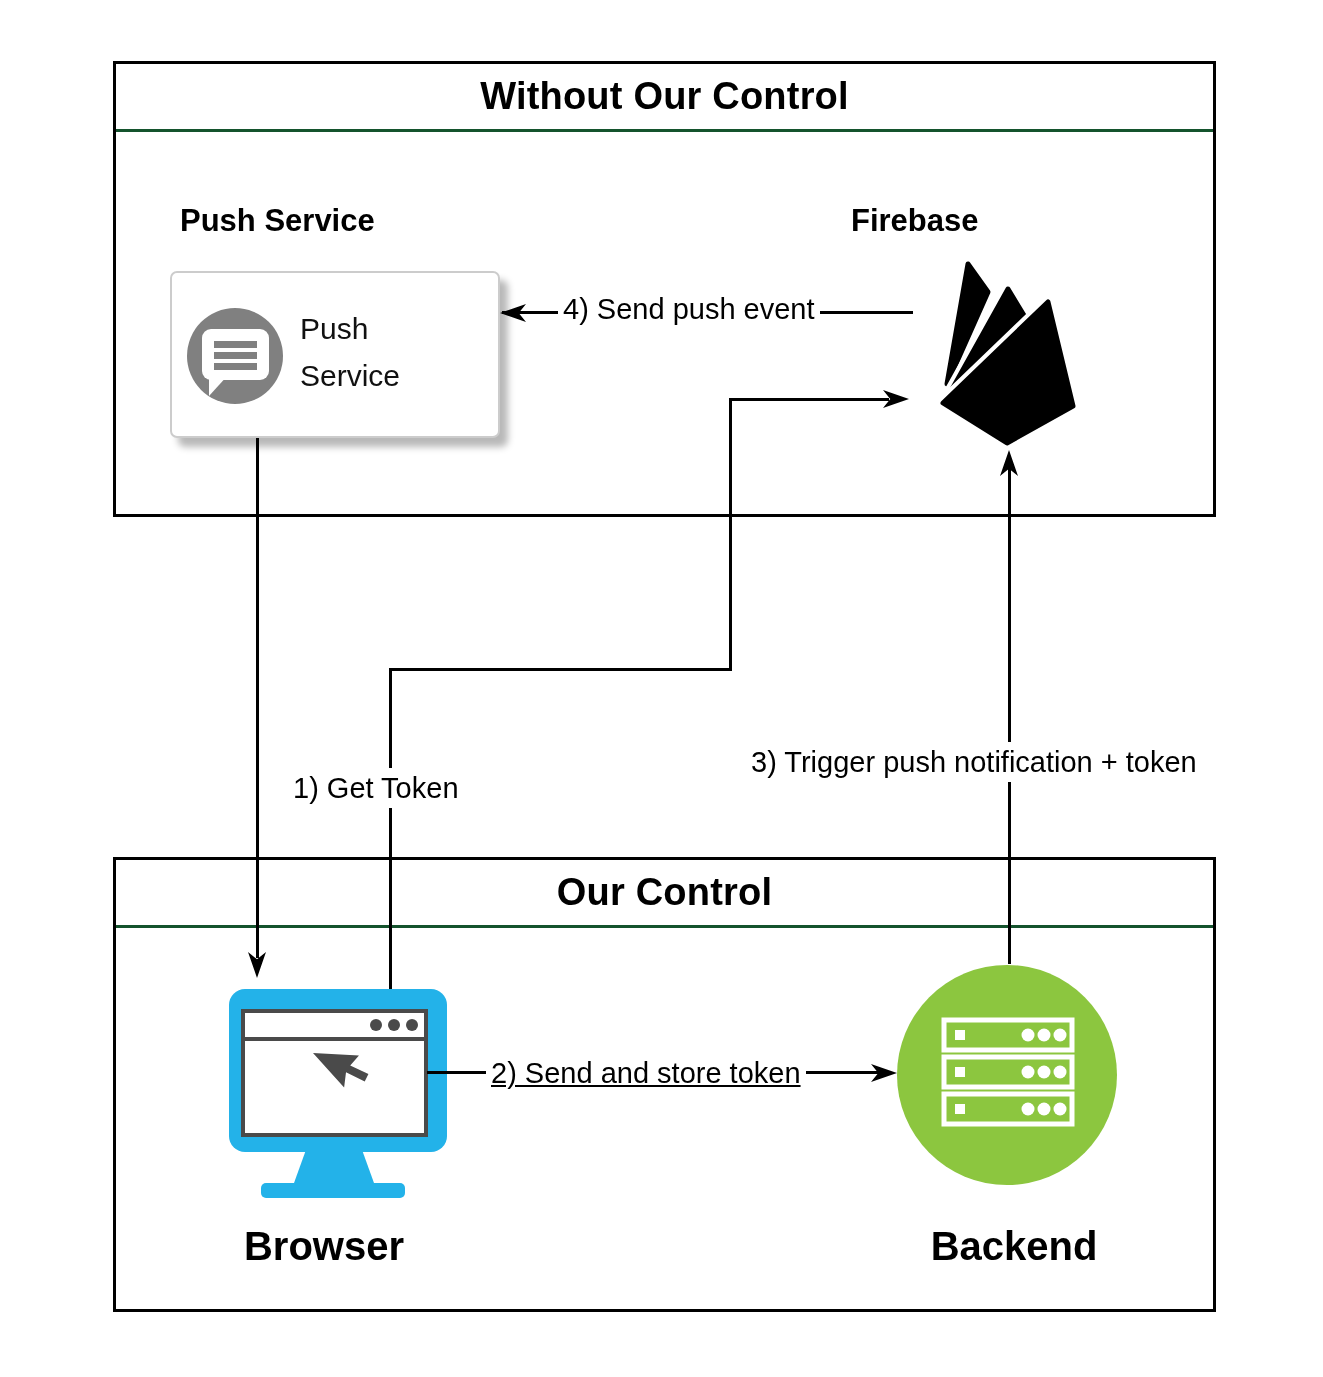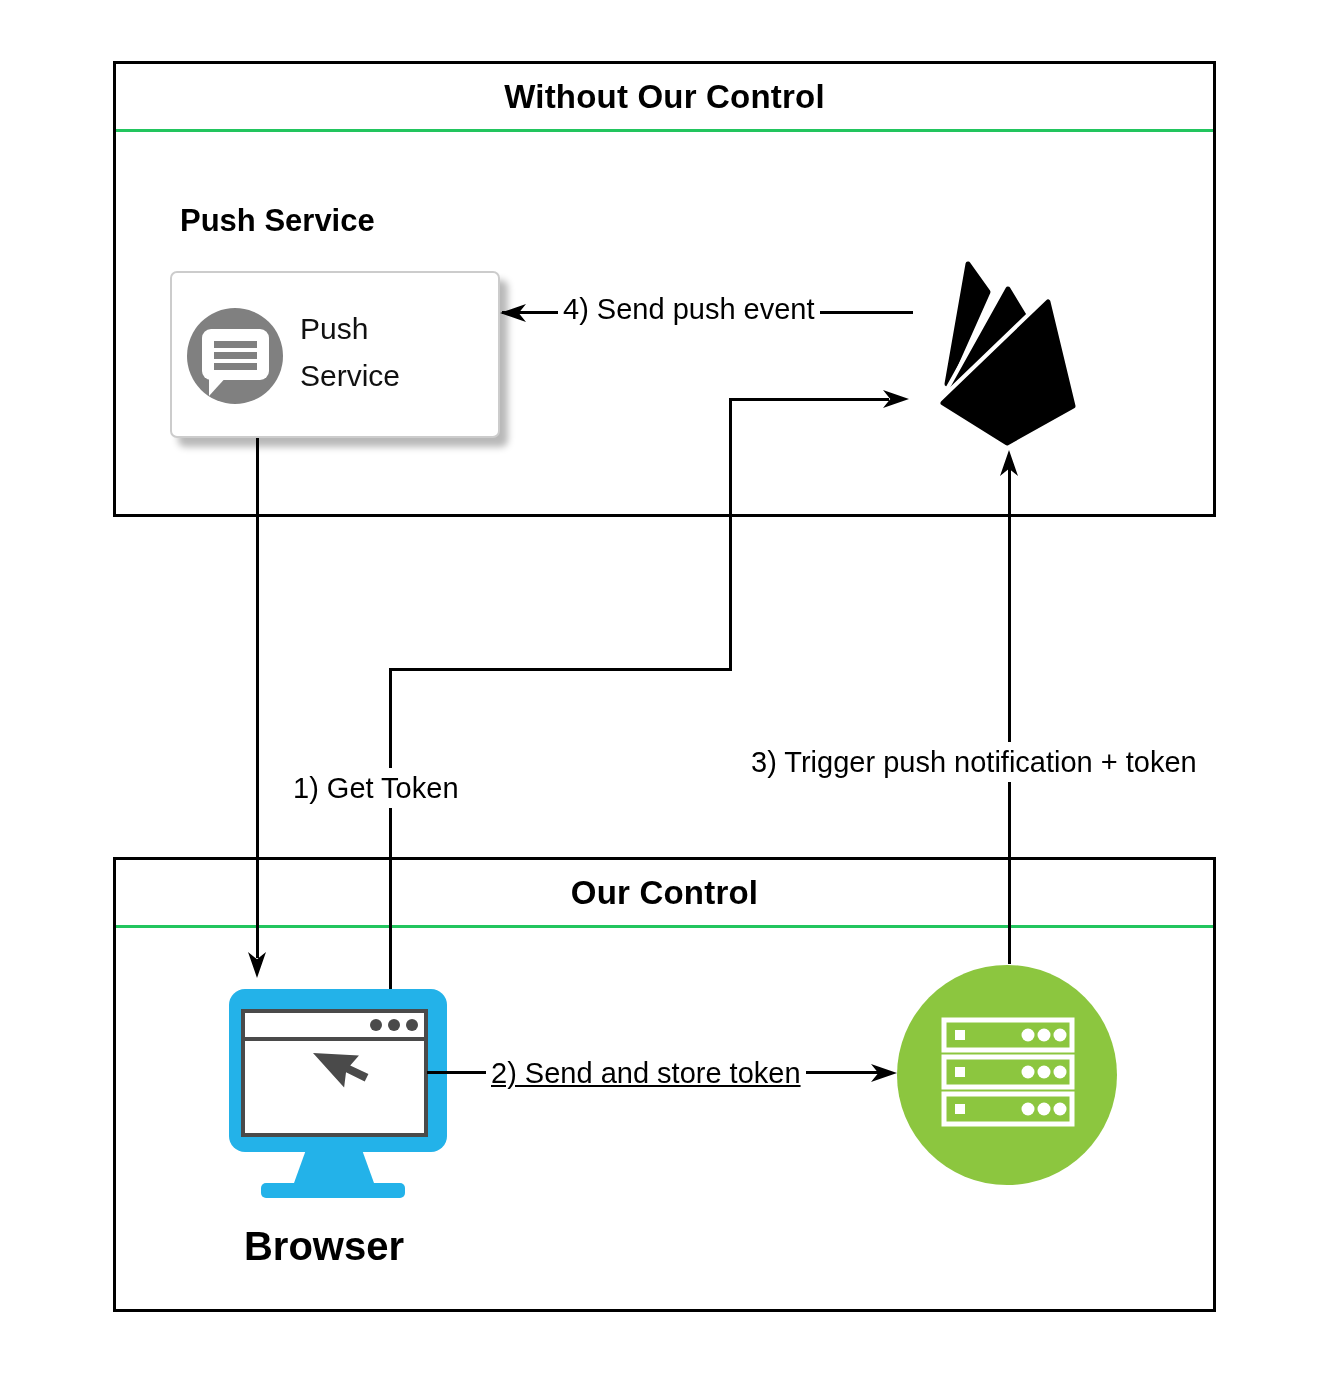--- a/index.html
+++ b/index.html
@@ -5,22 +5,22 @@
   html,body{margin:0;padding:0;background:#ffffff;}
   .stage{
     position:relative;width:1323px;height:1377px;background:#ffffff;
     font-family:"Liberation Sans", sans-serif;color:#000;overflow:hidden;
   }
   
   .zone{position:absolute;border:3px solid #000;box-sizing:border-box;background:#fff;}
   .zone-ext{left:113px;top:61px;width:1103px;height:456px;}
   .zone-int{left:113px;top:857px;width:1103px;height:455px;}
   .zone-header{
-    height:65px;border-bottom:3px solid #22c55e;display:flex;align-items:center;justify-content:center;
-    font-weight:bold;font-size:33px;letter-spacing:0.2px;
+    height:65px;border-bottom:3px solid #14532d;display:flex;align-items:center;justify-content:center;
+    font-weight:bold;font-size:38px;letter-spacing:0.2px;
   }
   
   .heading{position:absolute;width:320px;text-align:left;font-weight:bold;font-size:31px;}
   .node-label{position:absolute;width:320px;text-align:center;font-weight:bold;font-size:40px;}
   
   .card{
     position:absolute;left:170px;top:271px;width:330px;height:167px;background:#fff;
     border:2px solid #ccc;border-radius:7px;box-sizing:border-box;
     box-shadow:8px 9px 7px rgba(0,0,0,0.28);
   }
@@ -61,20 +61,21 @@
 
   <div class="zone zone-ext">
     <div class="zone-header">Without Our Control</div>
   </div>
 
   <div class="zone zone-int">
     <div class="zone-header">Our Control</div>
   </div>
 
   <div class="heading" style="left:180px;top:203px;">Push Service</div>
+  <div class="heading" style="left:851px;top:203px;">Firebase</div>
 
   <div class="card">
     <div class="card-icon">
       <svg width="96" height="96" viewBox="0 0 96 96">
         <circle cx="48" cy="48" r="48" fill="#808080"></circle>
         <rect x="15" y="21" width="67" height="51" rx="9" fill="#fff"></rect>
         <polygon points="22,66 22,88 42,66" fill="#fff"></polygon>
         <rect x="27" y="33" width="43" height="7" fill="#808080"></rect>
         <rect x="27" y="44" width="43" height="7" fill="#808080"></rect>
         <rect x="27" y="55" width="43" height="7" fill="#808080"></rect>
@@ -139,20 +140,21 @@
           <rect x="14" y="87" width="10" height="10"></rect>
             <circle cx="87" cy="92" r="6.5"></circle>
             <circle cx="103" cy="92" r="6.5"></circle>
             <circle cx="119" cy="92" r="6.5"></circle>
         </g>
       </svg>
     </div>
   </div>
 
   <div class="node-label" style="left:164px;top:1224px;">Browser</div>
+  <div class="node-label" style="left:854px;top:1224px;">Backend</div>
 
   <div class="line" style="left:502px;top:311px;width:411px;height:3px;"></div>
   <div class="ah ah-left" style="left:500px;top:304px;"></div>
 
   <div class="line" style="left:389px;top:668px;width:3px;height:321px;"></div>
   <div class="line" style="left:389px;top:668px;width:343px;height:3px;"></div>
   <div class="line" style="left:729px;top:399px;width:3px;height:272px;"></div>
   <div class="line" style="left:729px;top:398px;width:160px;height:3px;"></div>
   <div class="ah ah-right" style="left:883px;top:390px;"></div>
 

